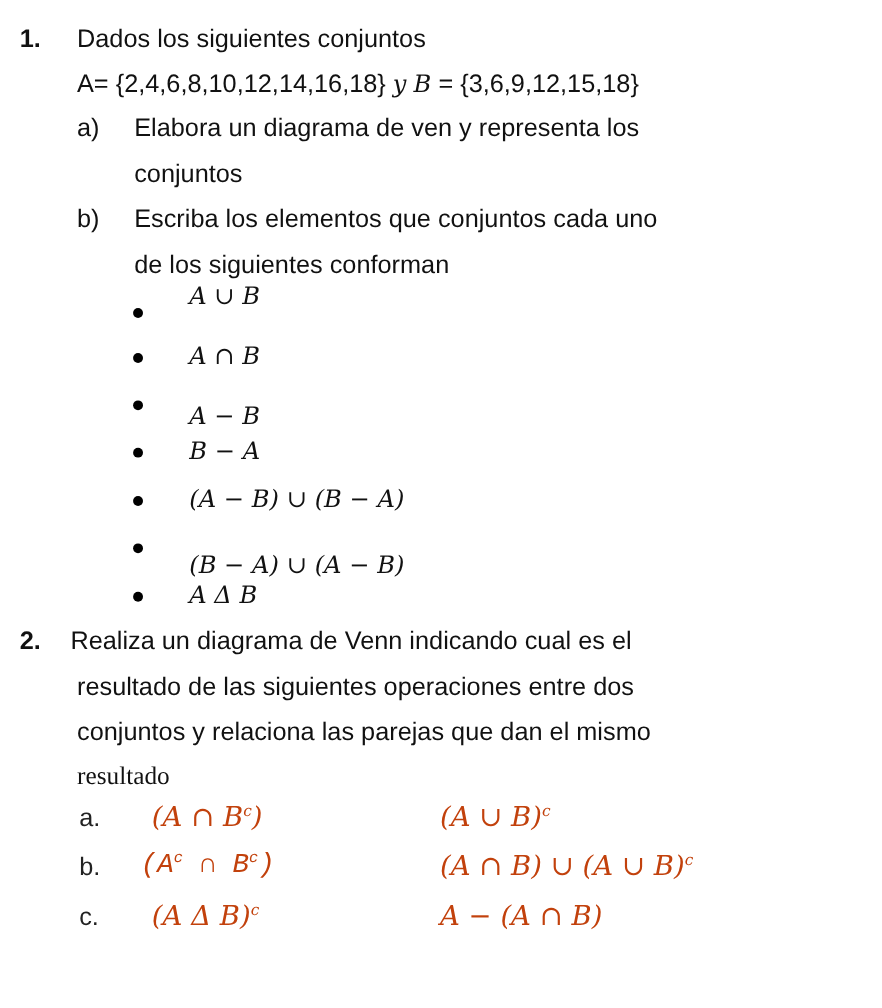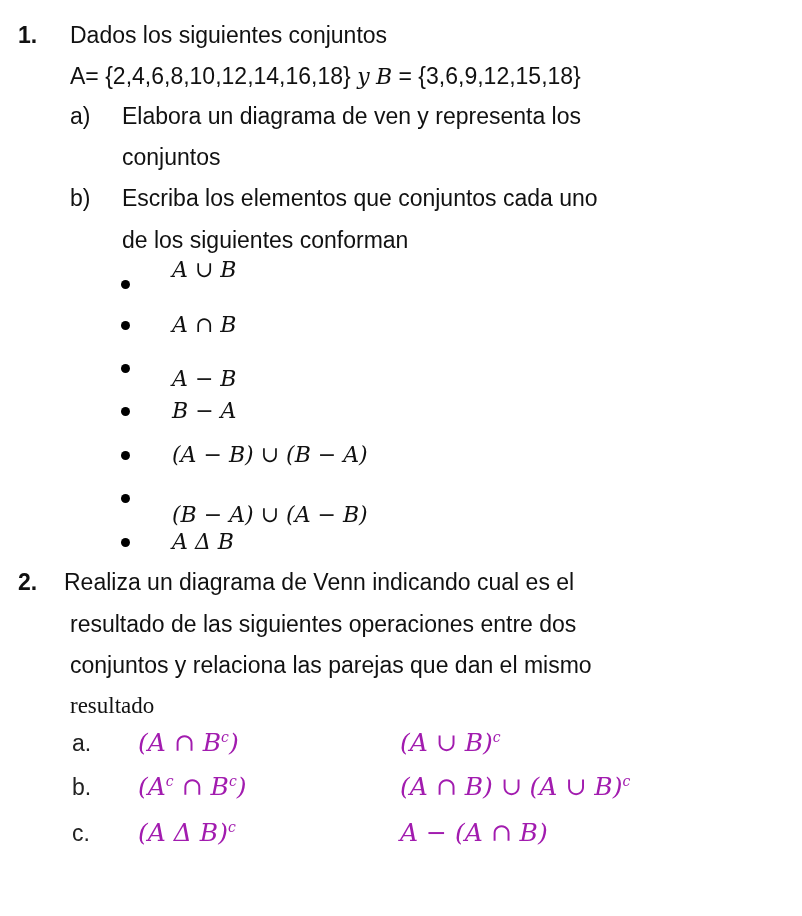--- a/index.html
+++ b/index.html
@@ -3,21 +3,21 @@
 <meta charset="utf-8">
 <style>
   html, body { margin: 0; padding: 0; background: #ffffff; }
   body { width: 802px; height: 916px; position: relative; overflow: hidden;
          font-family: "Liberation Sans", sans-serif; color: #111; }
   .line { position: absolute; white-space: nowrap; font-size: 23px; line-height: 28px; }
   .num { position: absolute; font-weight: bold; font-size: 23px; line-height: 28px; }
   .math { font-family: "DejaVu Serif", serif; font-style: italic; font-size: 22px; }
   .bullet { position: absolute; width: 9px; height: 9px; border-radius: 50%; background: #000; }
   .op { position: absolute; white-space: nowrap; font-family: "DejaVu Serif", serif;
-        font-style: italic; font-size: 25px; line-height: 30px; color: #a21caf; }
+        font-style: italic; font-size: 25px; line-height: 30px; color: #c2410c; }
   .lbl { position: absolute; font-size: 23px; line-height: 30px; color: #222; }
   sup { font-size: 14px; vertical-align: 9px; line-height: 0; }
 </style>
 </head>
 <body>
 
 <div class="num" style="left:18px; top:21px;">1.</div>
 <div class="line" style="left:70px; top:21px;">Dados los siguientes conjuntos</div>
 
 <div class="line" style="left:70px; top:62px;">
@@ -65,21 +65,21 @@
 
 <div class="lbl" style="left:72px; top:728px;">a.</div>
 <div class="op" style="left:138px; top:728px;">
   <span>(A ∩ B</span><sup>c</sup><span>)</span>
 </div>
 <div class="op" style="left:400px; top:728px;">
   <span>(A  ∪  B)</span><sup>c</sup>
 </div>
 
 <div class="lbl" style="left:72px; top:772px;">b.</div>
-<div class="op" style="left:138px; top:772px;">
+<div class="op" style="left:128px; top:772px;font-family:Liberation Mono, monospace;">
   <span>(A</span><sup>c</sup><span> ∩ B</span><sup>c</sup><span>)</span>
 </div>
 <div class="op" style="left:400px; top:772px;text-align:center;">
   <span>(A ∩ B) ∪ (A  ∪  B)</span><sup>c</sup>
 </div>
 
 <div class="lbl" style="left:72px; top:818px;">c.</div>
 <div class="op" style="left:138px; top:818px;">
   <span>(A Δ B)</span><sup>c</sup><span></span>
 </div>

